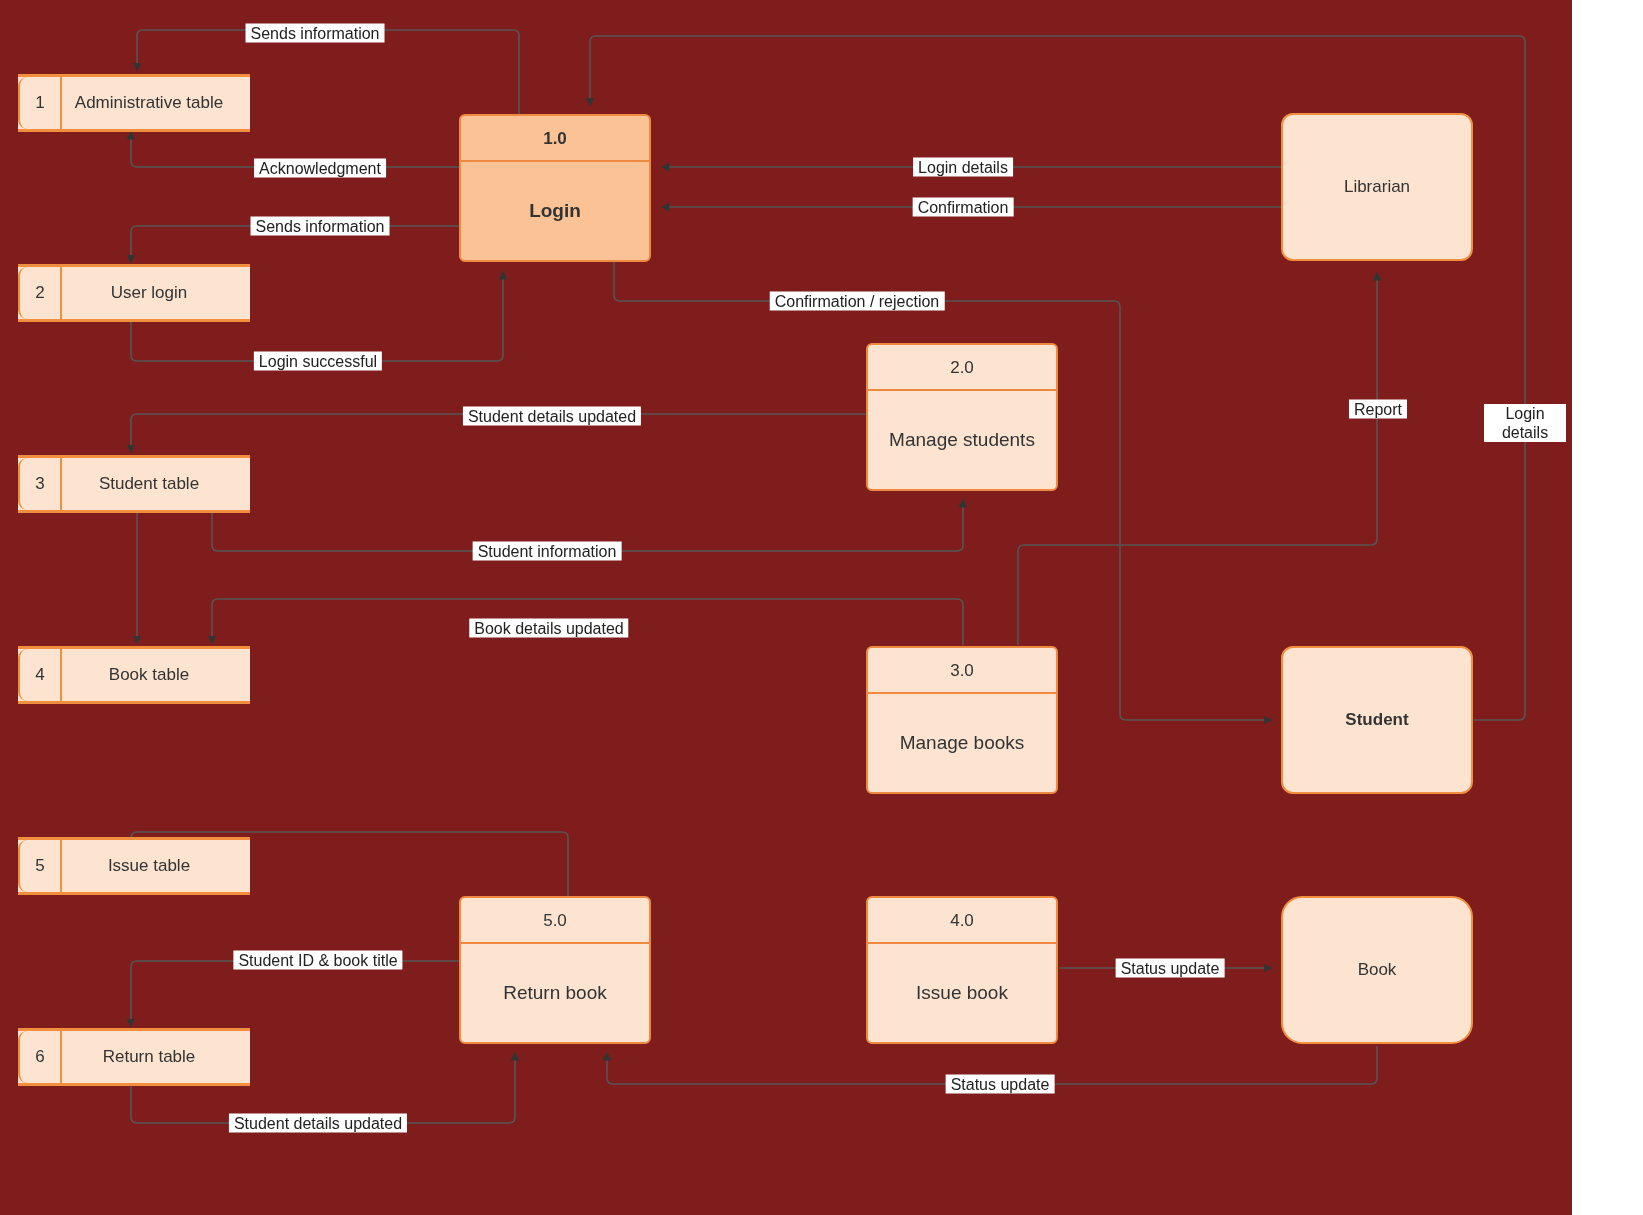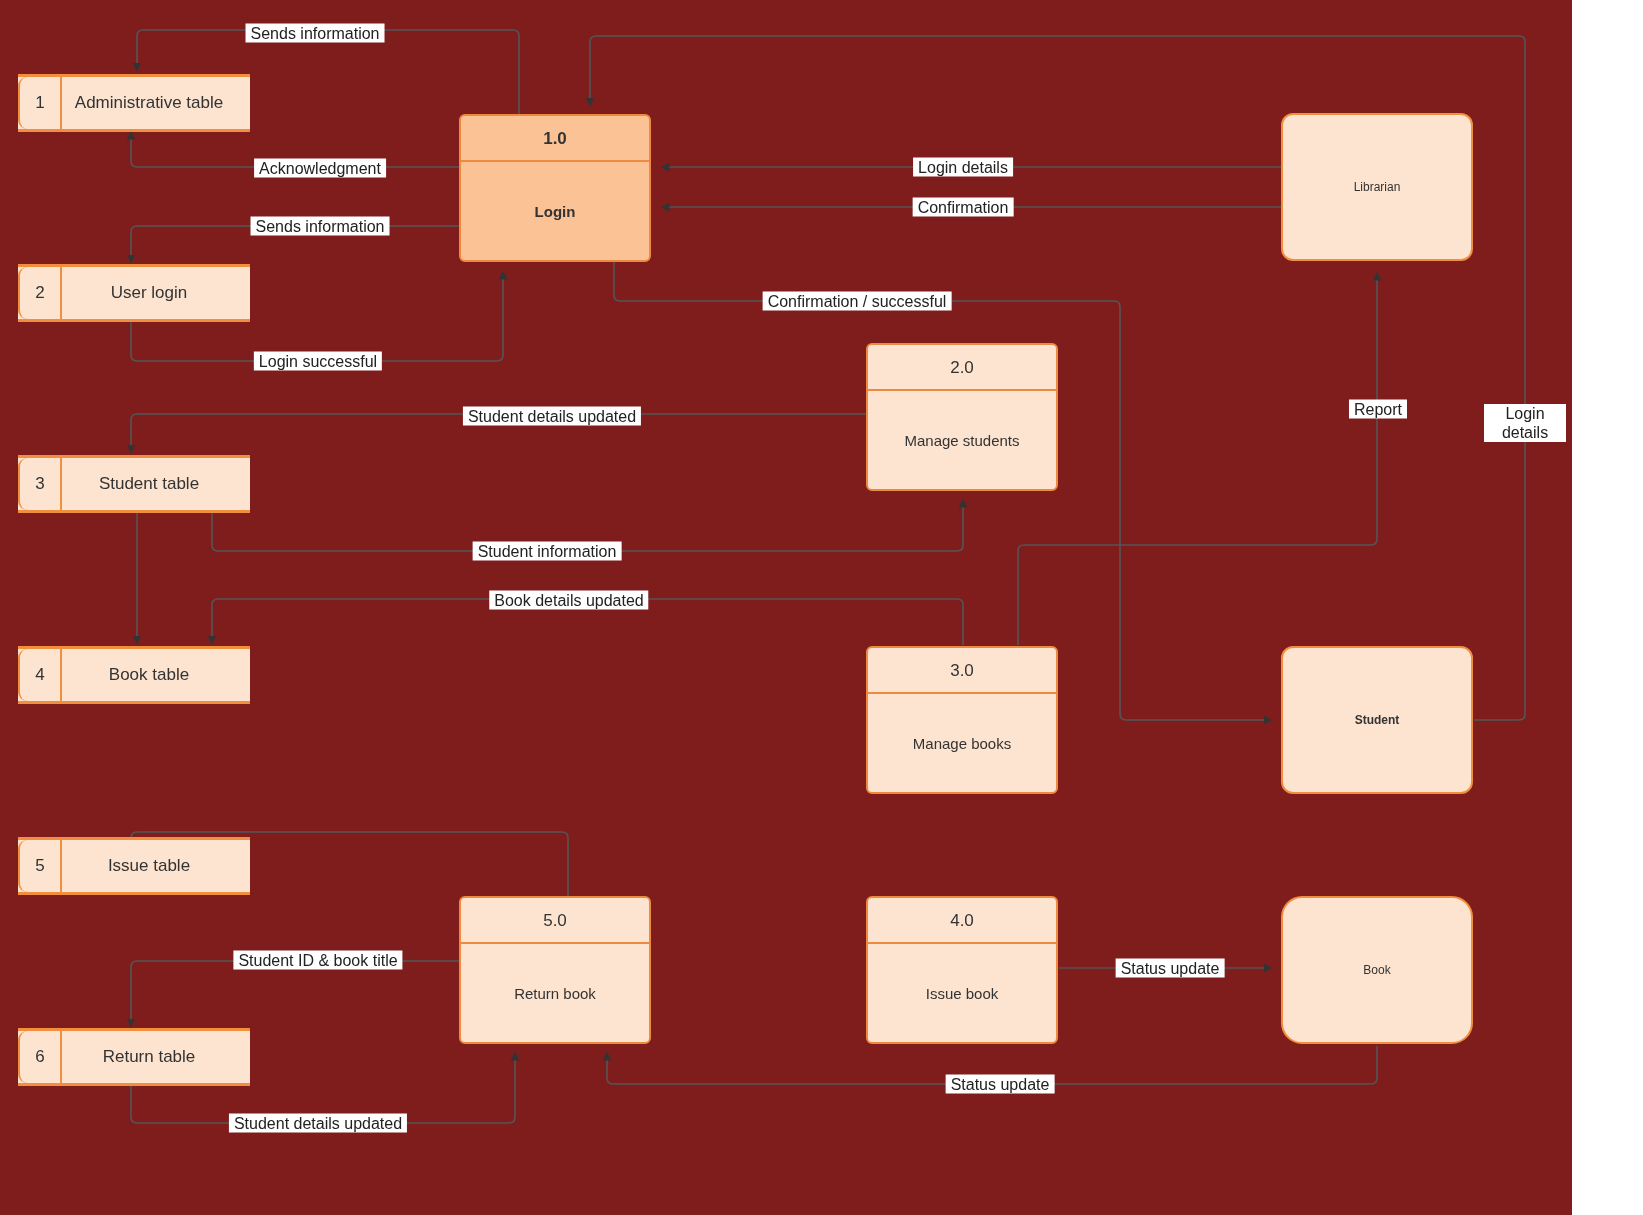--- a/index.html
+++ b/index.html
@@ -5,37 +5,37 @@
   html,body{margin:0;padding:0;background:#ffffff;}
   body{font-family:"Liberation Sans","DejaVu Sans",sans-serif;}
   #canvas{position:relative;width:1572px;height:1215px;background:#7f1d1d;overflow:hidden;}
   svg.edges{position:absolute;left:0;top:0;width:1643px;height:1215px;pointer-events:none;}
 
   
   .process{position:absolute;border:2px solid #ED8A3F;border-radius:6px;box-sizing:border-box;
            display:flex;flex-direction:column;overflow:hidden;background:#FDE4D1;}
   .process .pnum{height:46px;line-height:46px;text-align:center;font-size:17px;color:#333333;
            border-bottom:2px solid #ED8A3F;box-sizing:border-box;}
-  .process .pname{flex:1;display:flex;align-items:center;justify-content:center;font-size:15px;color:#333333;text-align:center;padding:0 2px;}
+  .process .pname{flex:1;display:flex;align-items:center;justify-content:center;font-size:19px;color:#333333;text-align:center;padding:0 2px;}
   .process.primary{background:#FBC395;}
   .process.primary .pname{font-weight:bold;}
   .process.primary .pnum{font-weight:bold;}
 
   
   .store{position:absolute;box-sizing:border-box;display:flex;align-items:stretch;
          background:#FDE4D1;border-top:3px solid #F18F3F;border-bottom:3px solid #F18F3F;}
   .store .sid{width:44px;display:flex;align-items:center;justify-content:center;font-size:17px;color:#333333;
          border-left:2px solid #F18F3F;border-right:2px solid #F18F3F;
          border-top-left-radius:9px;border-bottom-left-radius:9px;box-sizing:border-box;}
   .store .sname{flex:1;display:flex;align-items:center;justify-content:center;font-size:17px;color:#333333;padding-right:14px;}
 
   
   .entity{position:absolute;border:2px solid #F18F3F;border-radius:12px;box-sizing:border-box;
           background:#FDE4D1;display:flex;align-items:center;justify-content:center;
-          font-size:12px;color:#333333;text-align:center;}
+          font-size:17px;color:#333333;text-align:center;}
 
   
   .elabel{position:absolute;font-size:16px;color:#222222;background:#ffffff;
           padding:0 5px;white-space:nowrap;line-height:19px;transform:translate(-50%,-50%);text-align:center;}
   .elabel.two{white-space:normal;width:72px;}
 </style>
 </head>
 <body>
 
 <div id="canvas">
@@ -85,24 +85,24 @@
       <path d="M1377,1046 L1377,1078 Q1377,1084 1371,1084 L613,1084 Q607,1084 607,1078 L607,1053" marker-end="url(#ah)"></path>
     </g>
   </svg>
 
   <div class="elabel" style="left:315px;top:33px;">Sends information</div>
   <div class="elabel" style="left:320px;top:168px;">Acknowledgment</div>
   <div class="elabel" style="left:320px;top:226px;">Sends information</div>
   <div class="elabel" style="left:318px;top:361px;">Login successful</div>
   <div class="elabel" style="left:963px;top:167px;">Login details</div>
   <div class="elabel" style="left:963px;top:207px;">Confirmation</div>
-  <div class="elabel" style="left:857px;top:301px;">Confirmation / successful</div>
+  <div class="elabel" style="left:857px;top:301px;">Confirmation / rejection</div>
   <div class="elabel" style="left:552px;top:416px;">Student details updated</div>
   <div class="elabel" style="left:547px;top:551px;">Student information</div>
-  <div class="elabel" style="left:549px;top:600px;margin-left:20px;">Book details updated</div>
+  <div class="elabel" style="left:549px;top:628px;">Book details updated</div>
   <div class="elabel" style="left:1378px;top:409px;">Report</div>
   <div class="elabel two" style="left:1525px;top:423px;">Login
 details</div>
   <div class="elabel" style="left:1170px;top:968px;">Status update</div>
   <div class="elabel" style="left:1000px;top:1084px;">Status update</div>
   <div class="elabel" style="left:318px;top:960px;">Student ID &amp;  book title</div>
   <div class="elabel" style="left:318px;top:1123px;">Student details updated</div>
 
   <div class="store" style="left:18px;top:74px;width:232px;height:58px;">
     <div class="sid">1</div>

